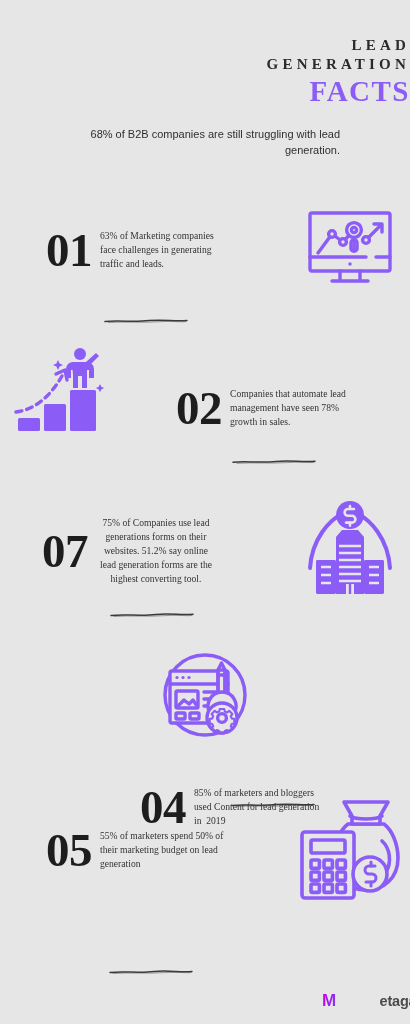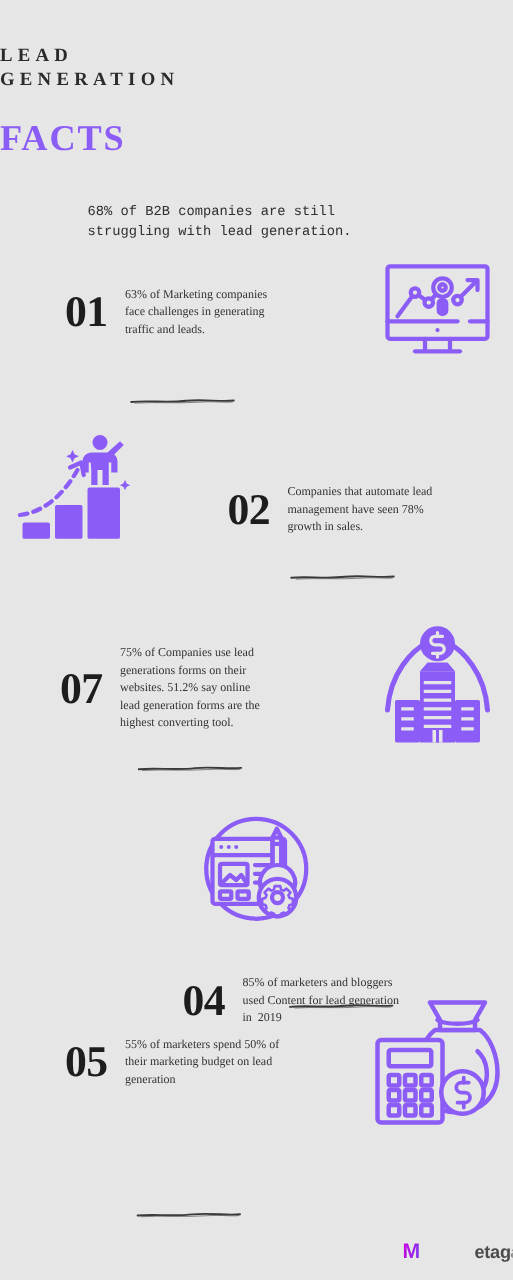--- a/index.html
+++ b/index.html
@@ -9,49 +9,49 @@
     height: 1024px;
     background: #e6e6e6;
     font-family: "Liberation Serif", serif;
     overflow: hidden;
     position: relative;
   }
 
   .page { width: 410px; height: 1024px; position: relative; }
 
   
-  .header { padding-top: 36px; text-align: left; }
+  .header { padding-top: 36px; text-align: right; }
 
   .title-line {
     font-family: "Liberation Serif", serif;
     font-weight: 700;
     font-size: 15px;
     letter-spacing: 4.2px;
     color: #2b2b2b;
     line-height: 19px;
     text-transform: uppercase;
   }
 
   .facts-title {
     font-family: "Liberation Serif", serif;
     font-weight: 700;
     font-size: 29px;
     letter-spacing: 1.5px;
     color: #8b5cf6;
-    margin-top: 21px;
+    margin-top: 1px;
     line-height: 32px;
   }
 
   .subtitle {
-    font-family: Liberation Mono, monospace;
+    font-family: Liberation Sans, sans-serif;
     font-size: 11px;
     color: #2f2f2f;
     line-height: 16px;
     width: 270px;
-    margin: 35px auto 0 auto;
+    margin: 19px auto 0 auto;
   }
 
   
   .fact {
     position: absolute;
     left: 0;
     width: 410px;
     height: 120px;
     display: flex;
     align-items: center;
@@ -68,21 +68,21 @@
 
   .fact-body {
     display: flex;
     align-items: center;
     flex: 1;
   }
 
   .fact-num {
     font-family: "Liberation Serif", serif;
     font-weight: 700;
-    font-size: 35px;
+    font-size: 47px;
     color: #1d1d1d;
     letter-spacing: -0.5px;
     min-width: 62px;
     text-align: center;
   }
 
   .fact-text {
     font-family: "Liberation Serif", serif;
     font-size: 9.6px;
     line-height: 14px;
@@ -94,21 +94,21 @@
   .fact.left-num  .fact-body { order: 1; }
   .fact.left-num  .fact-icon { order: 2; }
   .fact.right-num .fact-icon { order: 1; }
   .fact.right-num .fact-body { order: 2; margin-top: 36px; }
 
   
   .f1 .fact-text { width: 132px; }
   .f1 .fact-body { padding-left: 38px; }
   .f2 .fact-text { width: 136px; }
   .f2 .fact-body { padding-left: 48px; }
-  .f3 .fact-text { width: 120px; }
+  .f3 .fact-text { width: 120px; text-align: center; }
   .f3 .fact-body { padding-left: 34px; }
   .f4 .fact-text { width: 130px; }
   .f4 .fact-body { padding-left: 46px; }
   .f5 .fact-text { width: 132px; }
   .f5 .fact-body { padding-left: 38px; }
 
   
   .divider {
     position: absolute;
     height: 6px;

